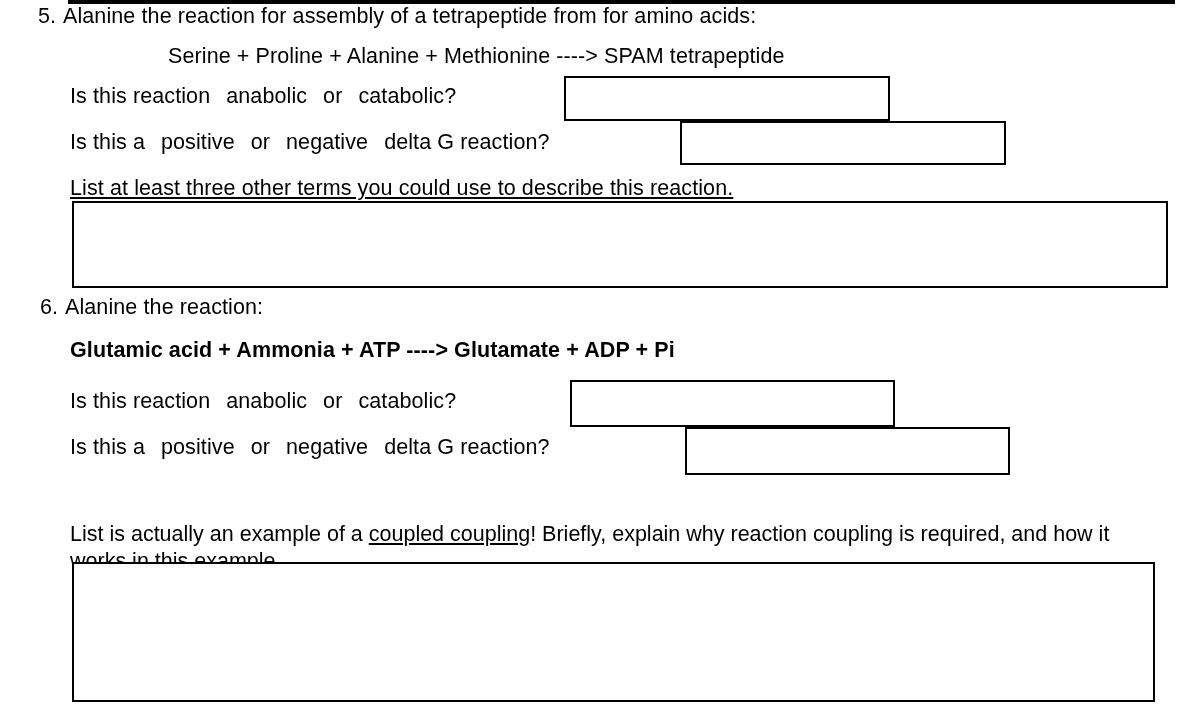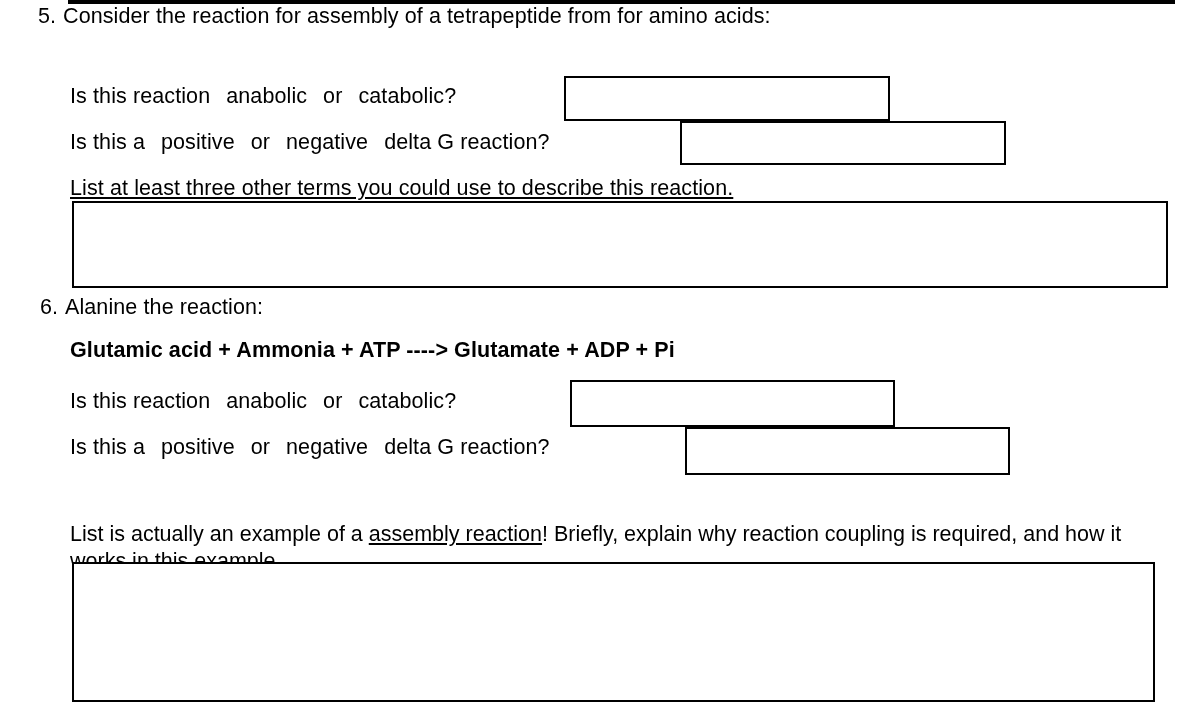--- a/index.html
+++ b/index.html
@@ -78,22 +78,23 @@
 </style>
 </head>
 <body>
 
 <div id="page">
 
   <div class="top-rule"></div>
 
   <span class="line" id="q5-number">5.</span>
 
-  <span class="line" id="q5-stem">Consider the reaction for assembly of a tetrapeptide from for amino acids:</span>
+  <span class="line" id="q5-stem">Alanine the reaction for assembly of a tetrapeptide from for amino acids:</span>
 
+  <span class="line" id="q5-equation">Serine + Proline + Alanine + Methionine   ----&gt;   SPAM tetrapeptide</span>
 
   <span class="line" id="q5-anabolic-line">
     <span>Is this reaction</span><span class="spw"></span><span class="bold">anabolic</span><span class="spw"></span><span>or</span><span class="spw"></span><span class="bold">catabolic</span><span>?</span>
   </span>
 
   <span class="line" id="q5-deltag-line">
     <span>Is this a</span><span class="spw"></span><span class="bold">positive</span><span class="spw"></span><span>or</span><span class="spw"></span><span class="bold">negative</span><span class="spw"></span><span>delta G reaction?</span>
   </span>
 
   <span class="line underline" id="q5-list-line">List at least three other terms you could use to describe this reaction.</span>
@@ -115,17 +116,17 @@
   </span>
 
   <span class="line" id="q6-deltag-line">
     <span>Is this a</span><span class="spw"></span><span class="bold">positive</span><span class="spw"></span><span>or</span><span class="spw"></span><span class="bold">negative</span><span class="spw"></span><span>delta G reaction?</span>
   </span>
 
   <div class="answer-box" id="q6-box-anabolic"></div>
 
   <div class="answer-box" id="q6-box-deltag"></div>
 
-  <p id="q6-coupled-p"><span>List is actually an example of a </span><span class="underline">assembly reaction</span><span>! Briefly, explain why reaction coupling is required, and how it works in this example.</span></p>
+  <p id="q6-coupled-p"><span>List is actually an example of a </span><span class="underline">coupled coupling</span><span>! Briefly, explain why reaction coupling is required, and how it works in this example.</span></p>
 
   <div class="answer-box" id="q6-box-explain"></div>
 
 </div>
 
 </body></html>

